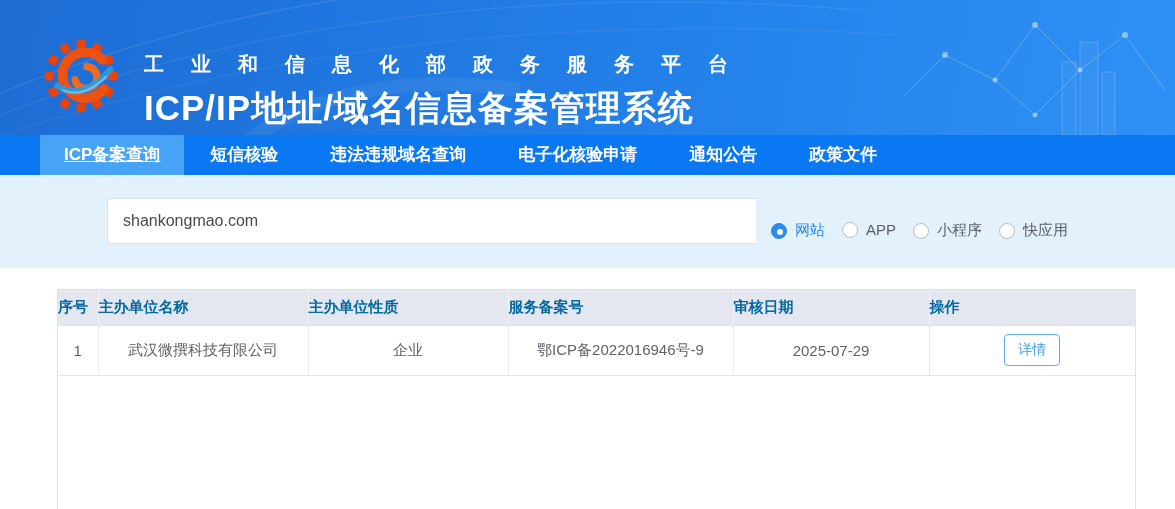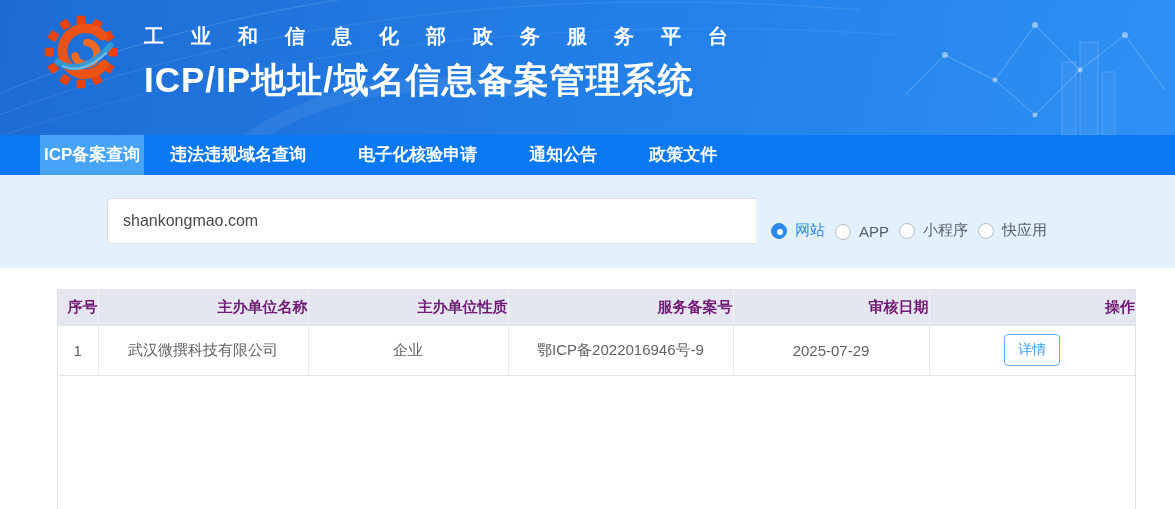--- a/index.html
+++ b/index.html
@@ -5,59 +5,59 @@
   * { margin:0; padding:0; box-sizing:border-box; }
   html,body { width:1175px; height:509px; overflow:hidden; background:#fff;
     font-family:"Liberation Sans","DejaVu Sans",sans-serif; }
   .page { width:1175px; height:509px; position:relative; }
 
   
   .masthead { position:relative; height:135px;
     background:linear-gradient(100deg,#1d6cd4 0%,#2280e8 55%,#2e90f4 100%);
     overflow:hidden; }
   .masthead-deco { position:absolute; inset:0; pointer-events:none; }
-  .brand { position:relative; display:flex; align-items:center; padding:8px 0 0 44px; }
+  .brand { position:relative; display:flex; align-items:flex-end; padding:32px 0 0 44px; }
   .logo { width:74px; height:100px; flex:0 0 auto; margin-top:0; }
   .titles { margin:10px 0 0 26px; color:#fff; }
   .platform-title { font-size:20px; font-weight:bold; letter-spacing:27px; white-space:nowrap; }
   .system-title { font-size:35px; font-weight:bold; letter-spacing:1px; margin-top:7px; white-space:nowrap; }
 
   
   .navbar { height:40px; background:#0a78f2; display:flex; align-items:stretch; padding-left:40px; }
   .nav-item { color:#fff; font-size:17px; font-weight:bold; line-height:40px;
     padding:0 26px; cursor:pointer; white-space:nowrap; }
-  .nav-item.active { background:#47a3f6; padding:0 4px; }
+  .nav-item.active { background:#47a3f6; padding:0 24px;text-decoration:underline; }
 
   
   .search-band { height:93px; background:#e3f1fc; padding:23px 0 0 63px; }
   .search-row { display:flex; align-items:center; }
   .search-input { width:649px; height:46px; border:1px solid #dcdfe6; border-right:none;
     border-radius:4px 0 0 4px; padding:0 15px; font-size:16px; color:#4a4a4a; outline:none;
     font-family:"Liberation Sans","DejaVu Sans",sans-serif;margin-left:44px; }
   .search-btn { width:129px; height:46px; background:#1a83f8; color:#fff; border:none;
     border-radius:0 4px 4px 0; font-size:19px; cursor:pointer; display:flex;
     align-items:center; justify-content:center; gap:8px;
     font-family:"Liberation Sans","DejaVu Sans",sans-serif; }
-  .radio-group { display:flex; align-items:flex-end; gap:10px; margin-left:15px;
+  .radio-group { display:flex; align-items:flex-start; gap:17px; margin-left:15px;
     align-self:flex-end; margin-bottom:4px; }
   .radio { display:flex; align-items:center; gap:8px; cursor:pointer; }
   .radio-dot { width:16px; height:16px; border-radius:50%; background:#fff;
     border:1px solid #b9bec7; position:relative; flex:0 0 auto; }
   .radio.selected .radio-dot { background:#2a8af0; border-color:#2a8af0; }
   .radio.selected .radio-dot::after { content:""; position:absolute; left:5px; top:5px;
     width:6px; height:6px; border-radius:50%; background:#fff; }
   .radio-label { font-size:15px; color:#5a5e66; }
   .radio.selected .radio-label { color:#2a8af0; }
 
   
   .table-panel { position:absolute; left:57px; top:289px; width:1079px; height:220px;
     border:1px solid #dfe2e9; border-bottom:none; background:#fff; }
   table { width:100%; border-collapse:collapse; table-layout:fixed; }
-  thead th { background:#e4e7f0; height:35px; font-size:15px; font-weight:bold; color:#701a75;
-    border-right:1px solid #f2f3f7; border-bottom:1px solid #dfe2e9; text-align:right; }
+  thead th { background:#e4e7f0; height:35px; font-size:15px; font-weight:bold; color:#0369a1;
+    border-right:1px solid #f2f3f7; border-bottom:1px solid #dfe2e9; text-align:left; }
   thead th:last-child { border-right:none; }
   tbody td { height:50px; font-size:15px; color:#5f6266; text-align:center;
     border-right:1px solid #e8eaef; border-bottom:1px solid #e4e6ec; background:#fff; }
   tbody td:last-child { border-right:none; }
   th:nth-child(1), td:nth-child(1) { width:40px; }
   th:nth-child(2), td:nth-child(2) { width:210px; }
   th:nth-child(3), td:nth-child(3) { width:200px; }
   th:nth-child(4), td:nth-child(4) { width:225px; }
   th:nth-child(5), td:nth-child(5) { width:196px; }
   .detail-btn { background:#fff; border:1px solid #62aaf6; color:#3d9cf5; font-size:14px;
@@ -117,20 +117,21 @@
       </svg>
       <div class="titles">
         <div class="platform-title">工业和信息化部政务服务平台</div>
         <div class="system-title">ICP/IP地址/域名信息备案管理系统</div>
       </div>
     </div>
   </header>
 
   <nav class="navbar">
       <div class="nav-item active">ICP备案查询</div>
+      <div class="nav-item">短信核验</div>
       <div class="nav-item">违法违规域名查询</div>
       <div class="nav-item">电子化核验申请</div>
       <div class="nav-item">通知公告</div>
       <div class="nav-item">政策文件</div>
     </nav>
 
   <section class="search-band">
     <div class="search-row">
       <input class="search-input" type="text" value="shankongmao.com" style="">
       <div class="radio-group">

